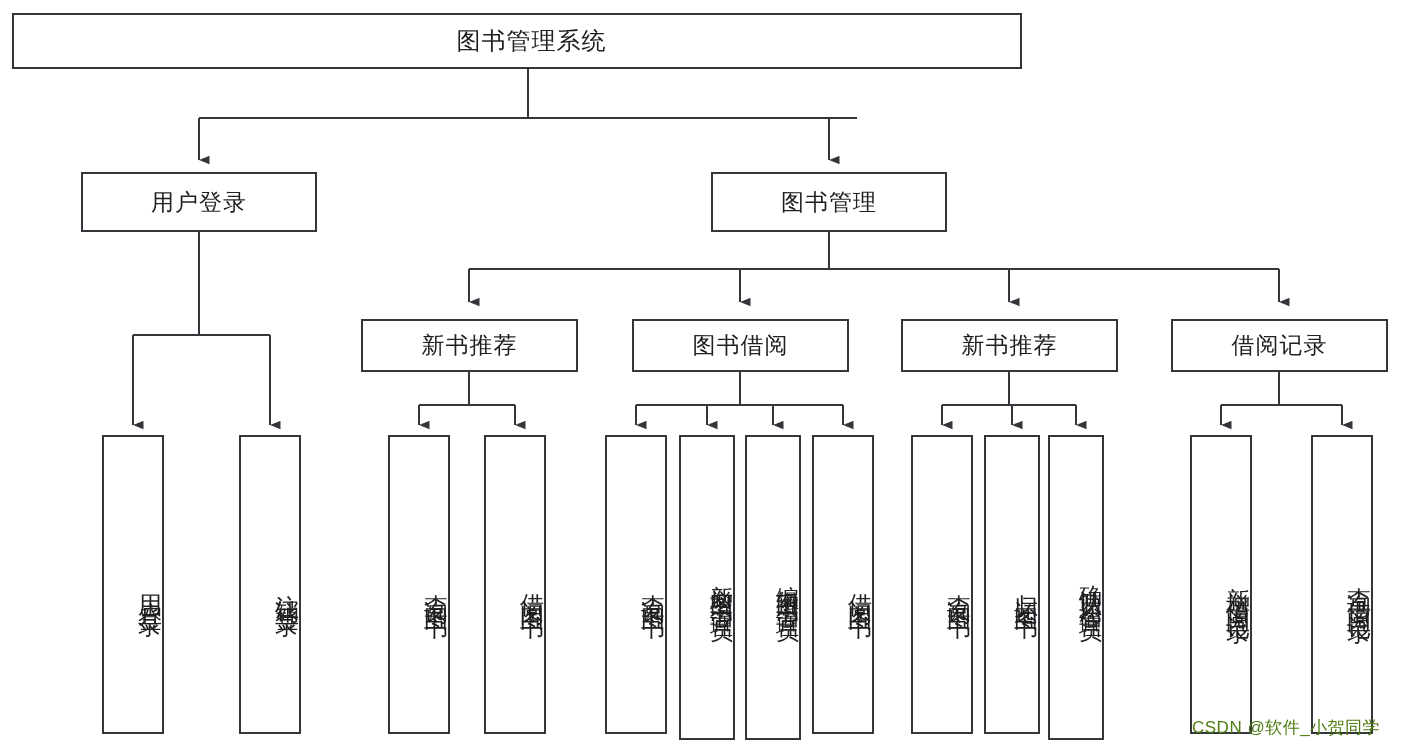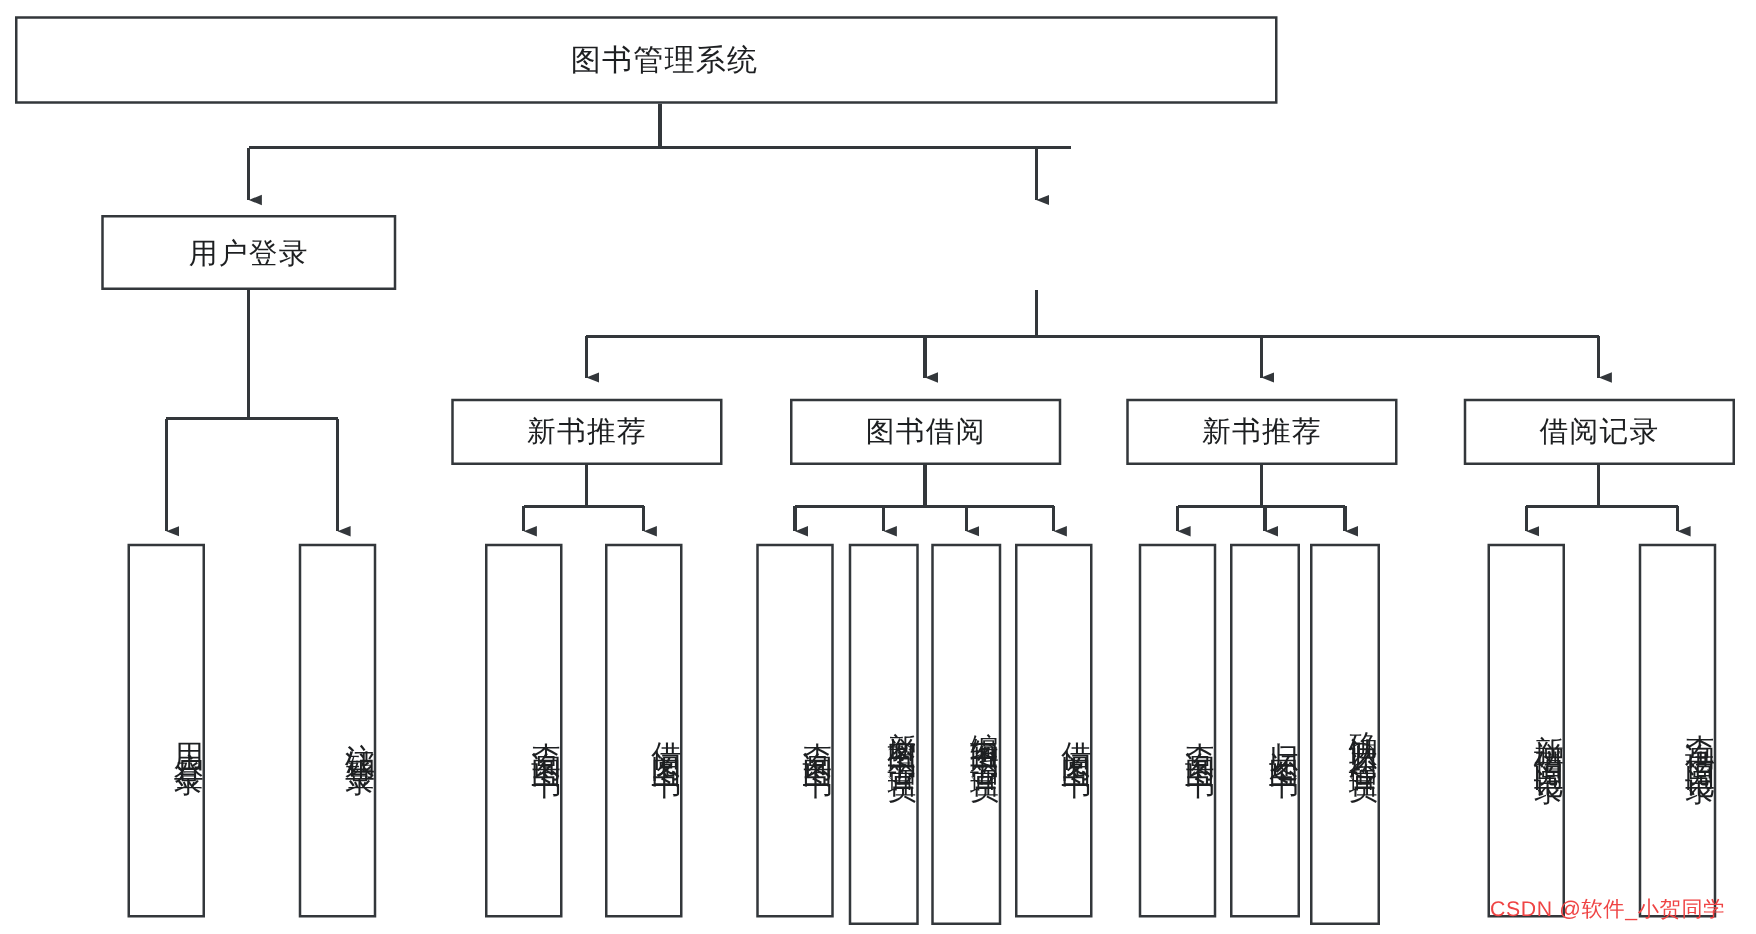--- a/index.html
+++ b/index.html
@@ -38,21 +38,21 @@
     align-items:flex-start;
     justify-content:center;
     padding-top:8px;
     white-space:nowrap;
   }
   .node.v.tall{padding-top:4px;font-size:23px;letter-spacing:5px;}
 
   .watermark{
     position:absolute;
     font-size:17px;
-    color:#ef4444;
+    color:#4d7c0f;
     white-space:nowrap;
     letter-spacing:0.5px;
   }
 </style>
 </head>
 <body>
 
 <div id="stage">
 
   <svg id="wires" viewBox="0 0 1405 747" xmlns="http://www.w3.org/2000/svg">
@@ -98,23 +98,24 @@
       <path d="M1012,405 L1012,425" marker-end="url(#arw)"></path>
       <path d="M1076,405 L1076,425" marker-end="url(#arw)"></path>
 
       <path d="M1279,372 L1279,405"></path>
       <path d="M1221,405 L1342,405"></path>
       <path d="M1221,405 L1221,425" marker-end="url(#arw)"></path>
       <path d="M1342,405 L1342,425" marker-end="url(#arw)"></path>
     </g>
   </svg>
 
-  <div class="node h root" style="left: 12px; top: 13px; width: 1010px; height: 70px; padding-left: 29px;">图书管理系统</div>
+  <div class="node h root" style="left: 12px; top: 13px; width: 1010px; height: 56px; padding-left: 29px;">图书管理系统</div>
 
   <div class="node h" style="left: 81px; top: 172px; width: 236px; height: 60px;">用户登录</div>
+  <div class="node h" style="left: 711px; top: 172px; width: 236px; height: 60px;">图书管理</div>
 
   <div class="node h" style="left: 361px; top: 319px; width: 217px; height: 53px;">新书推荐</div>
   <div class="node h" style="left: 632px; top: 319px; width: 217px; height: 53px;">图书借阅</div>
   <div class="node h" style="left: 901px; top: 319px; width: 217px; height: 53px;">新书推荐</div>
   <div class="node h" style="left: 1171px; top: 319px; width: 217px; height: 53px; text-align: right;">借阅记录</div>
 
   <div class="node v" style="left: 102px; top: 435px; width: 62px; height: 299px;">用户登录</div>
   <div class="node v" style="left: 239px; top: 435px; width: 62px; height: 299px;">注销登录</div>
   <div class="node v" style="left: 388px; top: 435px; width: 62px; height: 299px;">查询图书</div>
   <div class="node v" style="left: 484px; top: 435px; width: 62px; height: 299px;">借阅图书</div>

